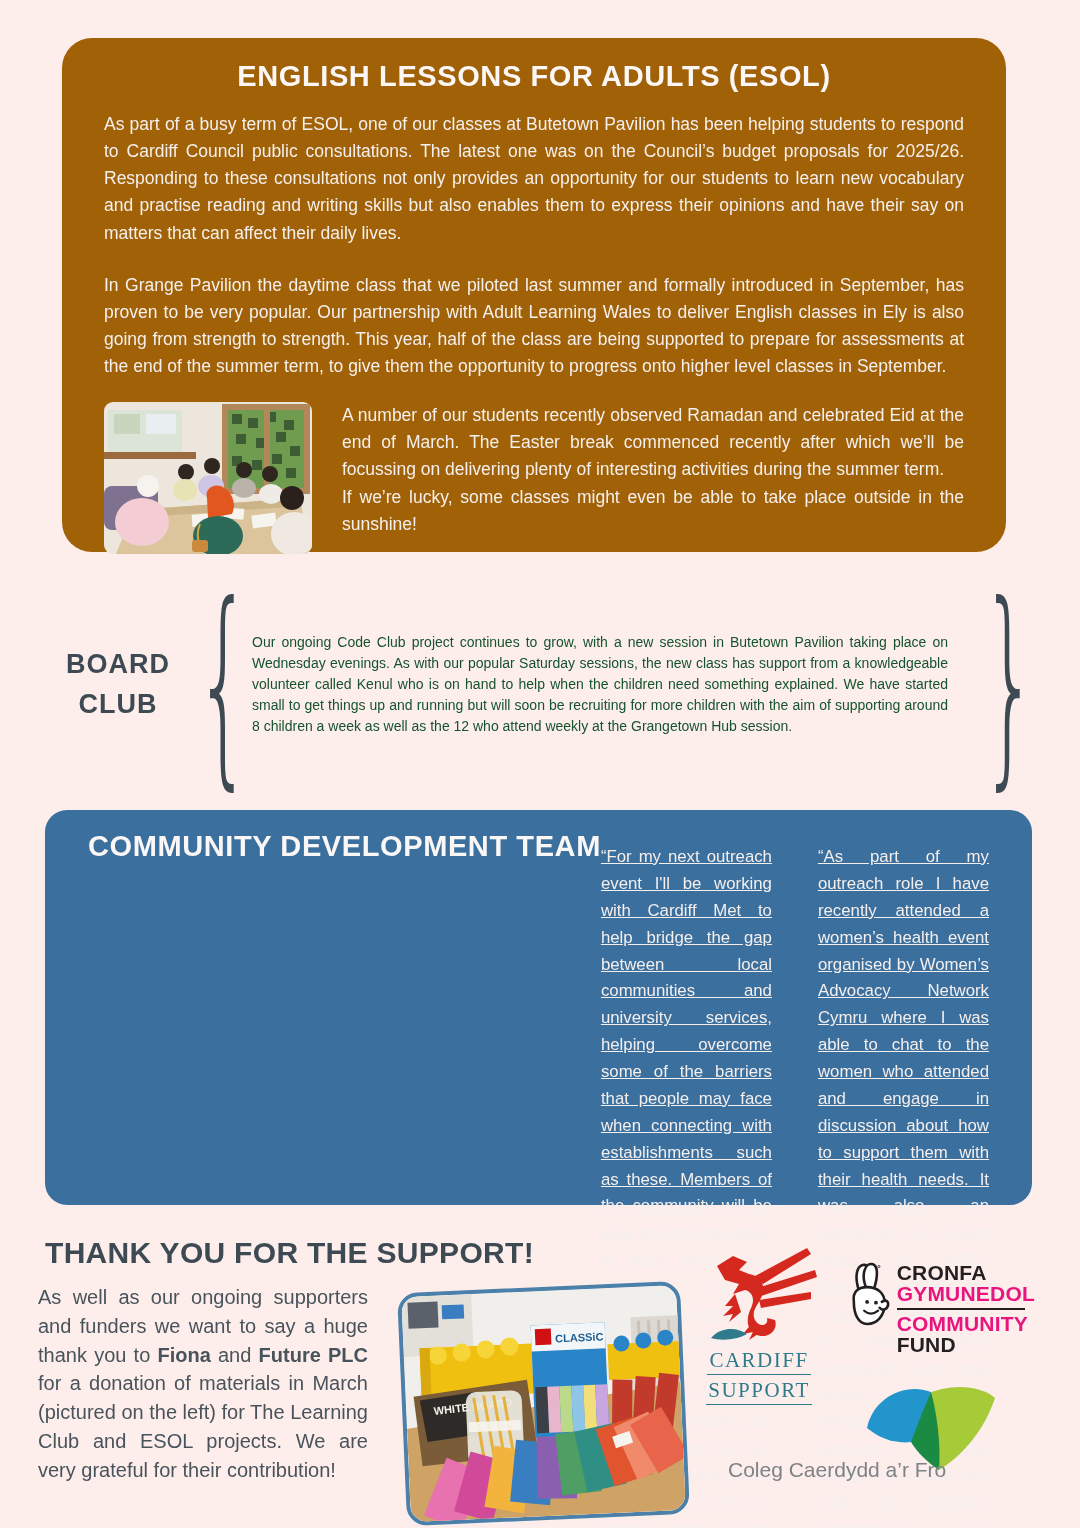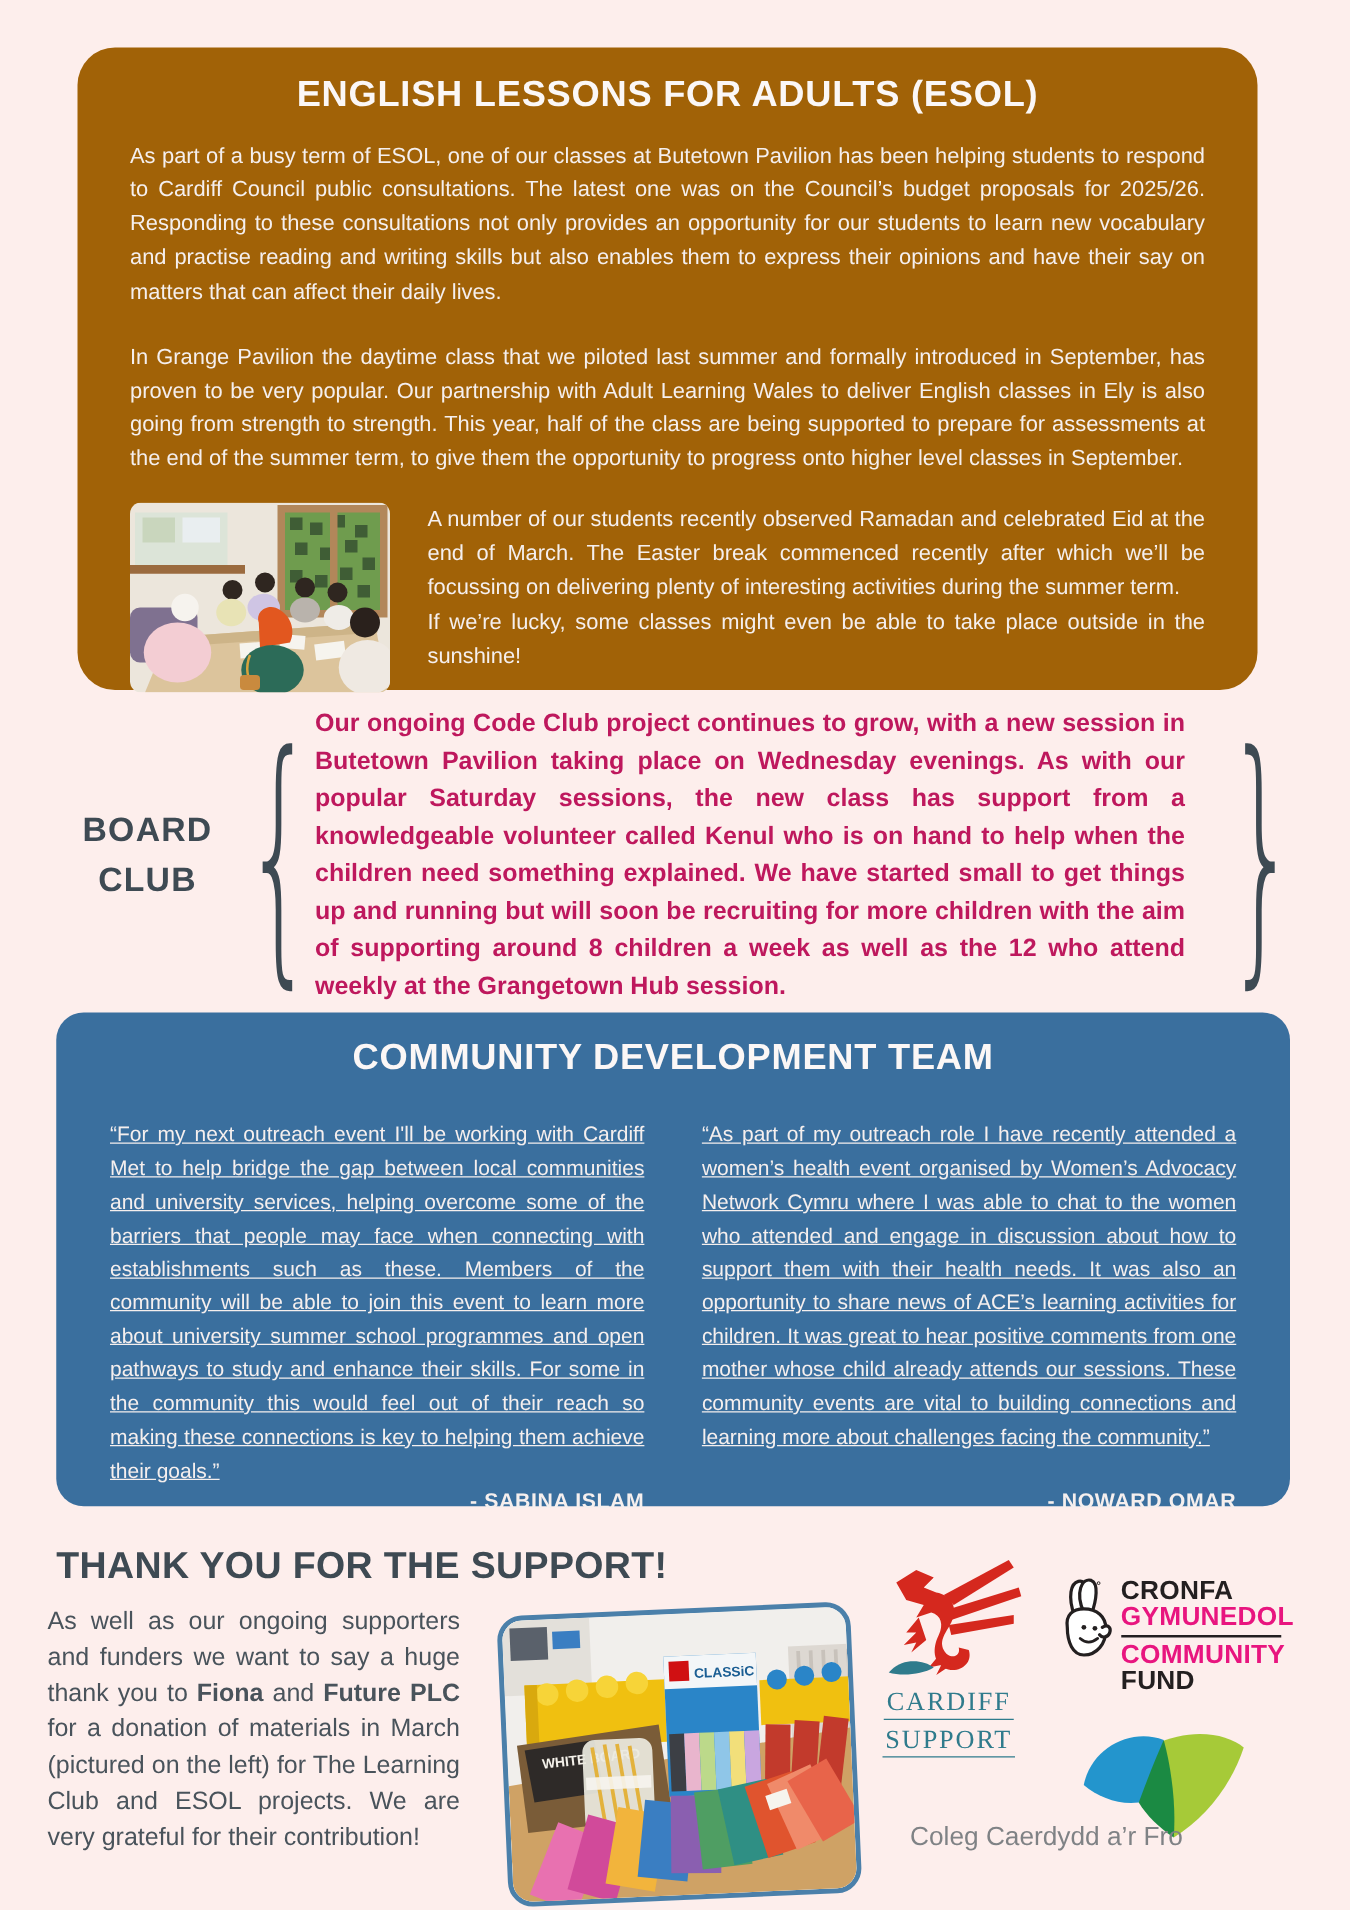--- a/index.html
+++ b/index.html
@@ -19,25 +19,25 @@
   .esol-row .txt p { font-size:17.5px; line-height:1.55; text-align:justify; color:#f5efee; }
   .esol-row .txt p + p { }
 
   
   .codeclub { position:absolute; left:58px; top:578px; width:964px; height:212px;
     display:flex; align-items:center; color:#3e4a53; }
   .cc-label { flex:none; width:120px; text-align:center; font-size:27px; font-weight:800;
     letter-spacing:1px; line-height:1.5; color:#3e4a53; }
   .brace { flex:none; font-family:"DejaVu Sans", sans-serif; font-size:215px; font-weight:200;
     color:#3e4a53; line-height:0.9; transform:scaleX(0.42); width:58px; text-align:center; }
-  .cc-text { flex:1; font-size:20px; line-height:1.5; text-align:justify; padding:0 16px; color:#be185d;font-weight:bold; }
+  .cc-text { flex:1; font-size:14px; line-height:1.5; text-align:justify; padding:0 16px; color:#14532d; }
 
   
   .community-panel { position:absolute; left:45px; top:810px; width:987px; height:395px;
-    background:#3a6f9e; border-radius:22px; padding:20px 43px 26px; color:#f5efee; display:flex; flex-direction:column; }
+    background:#3a6f9e; border-radius:22px; padding:20px 43px 26px; color:#f5efee; display:flex; flex-direction:row; }
   .community-cols { display:flex; gap:46px; margin-top:14px; flex:1; }
   .qcol { flex:1; display:flex; flex-direction:column; }
   .qcol p.quote { font-size:16.8px; line-height:1.6; text-align:justify;text-decoration:underline; }
   .attribution { margin-top:auto; text-align:right; font-weight:700; font-size:17px; letter-spacing:0.5px; }
 
   
   .thanks-title { position:absolute; left:45px; top:1236px; font-size:30px; font-weight:800;
     letter-spacing:0.3px; color:#3e4a53; }
   .thanks-para { position:absolute; left:38px; top:1283px; width:330px; font-size:20px;
     line-height:1.44; text-align:justify; color:#49535b; }

